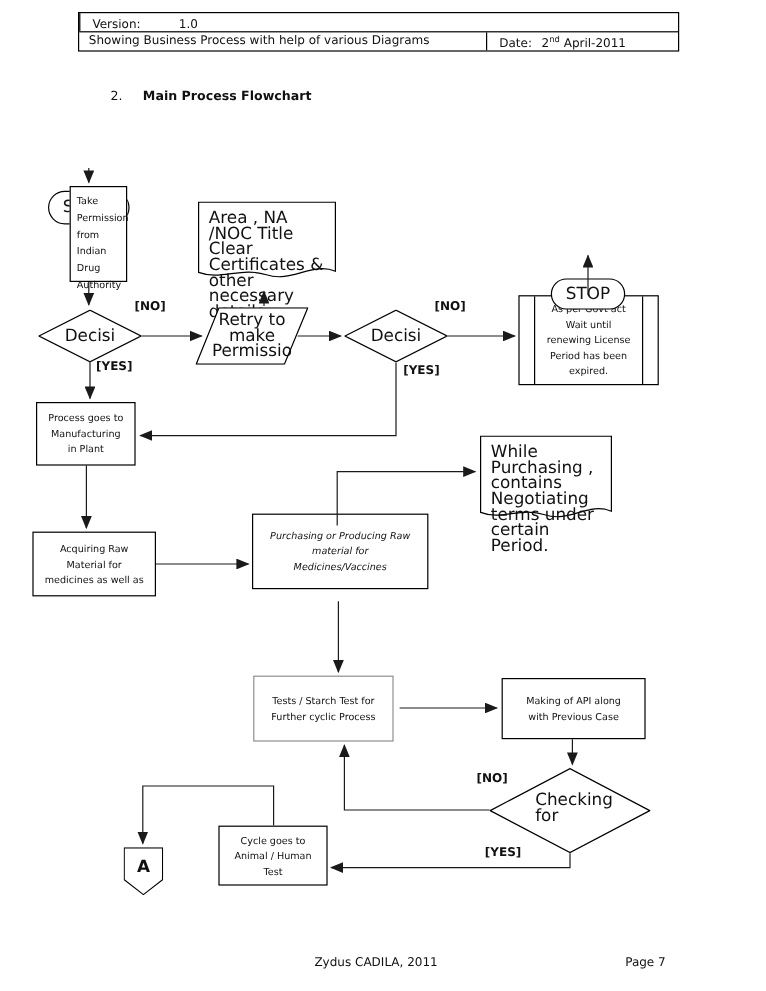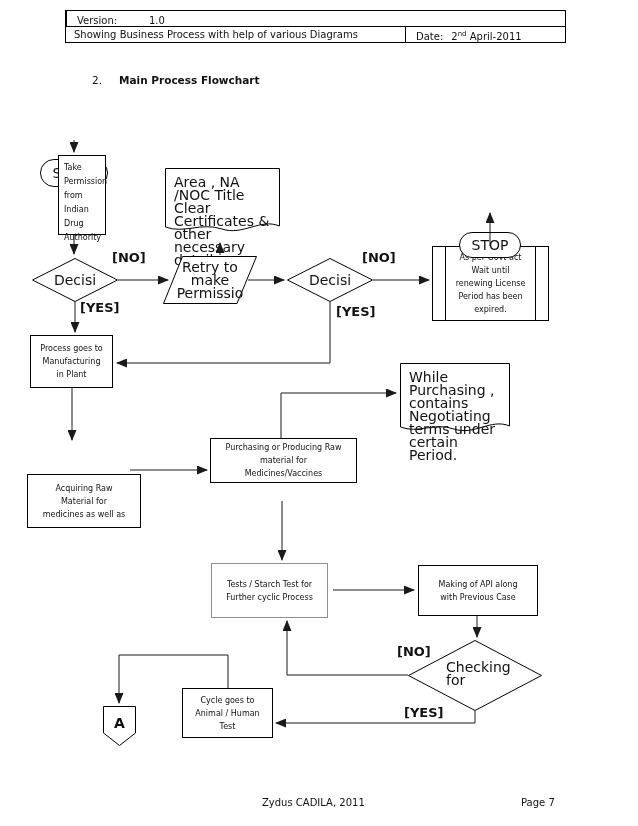--- a/index.html
+++ b/index.html
@@ -23,21 +23,21 @@
   
   .node { position:absolute; box-sizing:border-box; background:#fff; border:1px solid #000;
           display:flex; align-items:center; justify-content:center; text-align:center;
           font-size:8px; line-height:13px; white-space:pre-line; }
   .terminator { border-radius:14px; font-size:14px;margin-top:48px; }
   .shape-node { position:absolute; box-sizing:border-box; }
   .shape-node svg { position:absolute; left:0; top:0; }
   .shape-node .nlabel { position:absolute; inset:0; display:flex; align-items:center; justify-content:center;
                         text-align:center; font-size:14px; line-height:13px; white-space:pre-line; }
   .doc .nlabel { align-items:flex-start; justify-content:flex-start; text-align:left; padding:8px 0 0 9px; }
-  .lbl { position:absolute; font-size:13px; font-weight:bold; white-space:nowrap; }
+  .lbl { position:absolute; font-size:10px; font-weight:bold; white-space:nowrap; }
   .bars { position:absolute; top:0; bottom:0; width:0; border-left:1px solid #000; }
   
   .footer-center { position:absolute; left:262px; top:797px; font-size:10px; }
   .footer-page   { position:absolute; left:521px; top:797px; font-size:10px; }
 </style>
 </head>
 <body>
 
 <div class="page">
 
@@ -122,25 +122,25 @@
   <div class="shape-node doc" style="left:400px; top:363px; width:106px; height:78px;">
     <svg width="110" height="78" viewBox="0 0 110 78">
       <path d="M0.5,0.5 H109.5 V63 C91,55 74,73 54,66 C34,59 18,71 0.5,64 Z" fill="#fff" stroke="#000" stroke-width="1"></path>
     </svg>
     <div class="nlabel">While Purchasing ,
 contains Negotiating
 terms under certain
 Period.</div>
   </div>
 
-  <div class="node" style="left:27px; top:443px; width:114px; height:54px;margin-top:31px;">Acquiring Raw
+  <div class="node" style="left:27px; top:443px; width:103px; height:54px;">Acquiring Raw
 Material for
 medicines as well as</div>
 
-  <div class="node" style="left:210px; top:438px; width:147px; height:45px;">Purchasing or Producing Raw
+  <div class="node" style="left:210px; top:428px; width:147px; height:63px;font-style:italic;">Purchasing or Producing Raw
 material for
 Medicines/Vaccines</div>
 
   <div class="node" style="left:211px; top:563px; width:117px; height:55px; border-color:#8f8f8f;">Tests / Starch Test for
 Further cyclic Process</div>
 
   <div class="node" style="left:418px; top:565px; width:120px; height:51px;">Making of API along
 with Previous Case</div>
 
   <div class="shape-node" style="left:408px; top:640px; width:134px; height:71px;">

